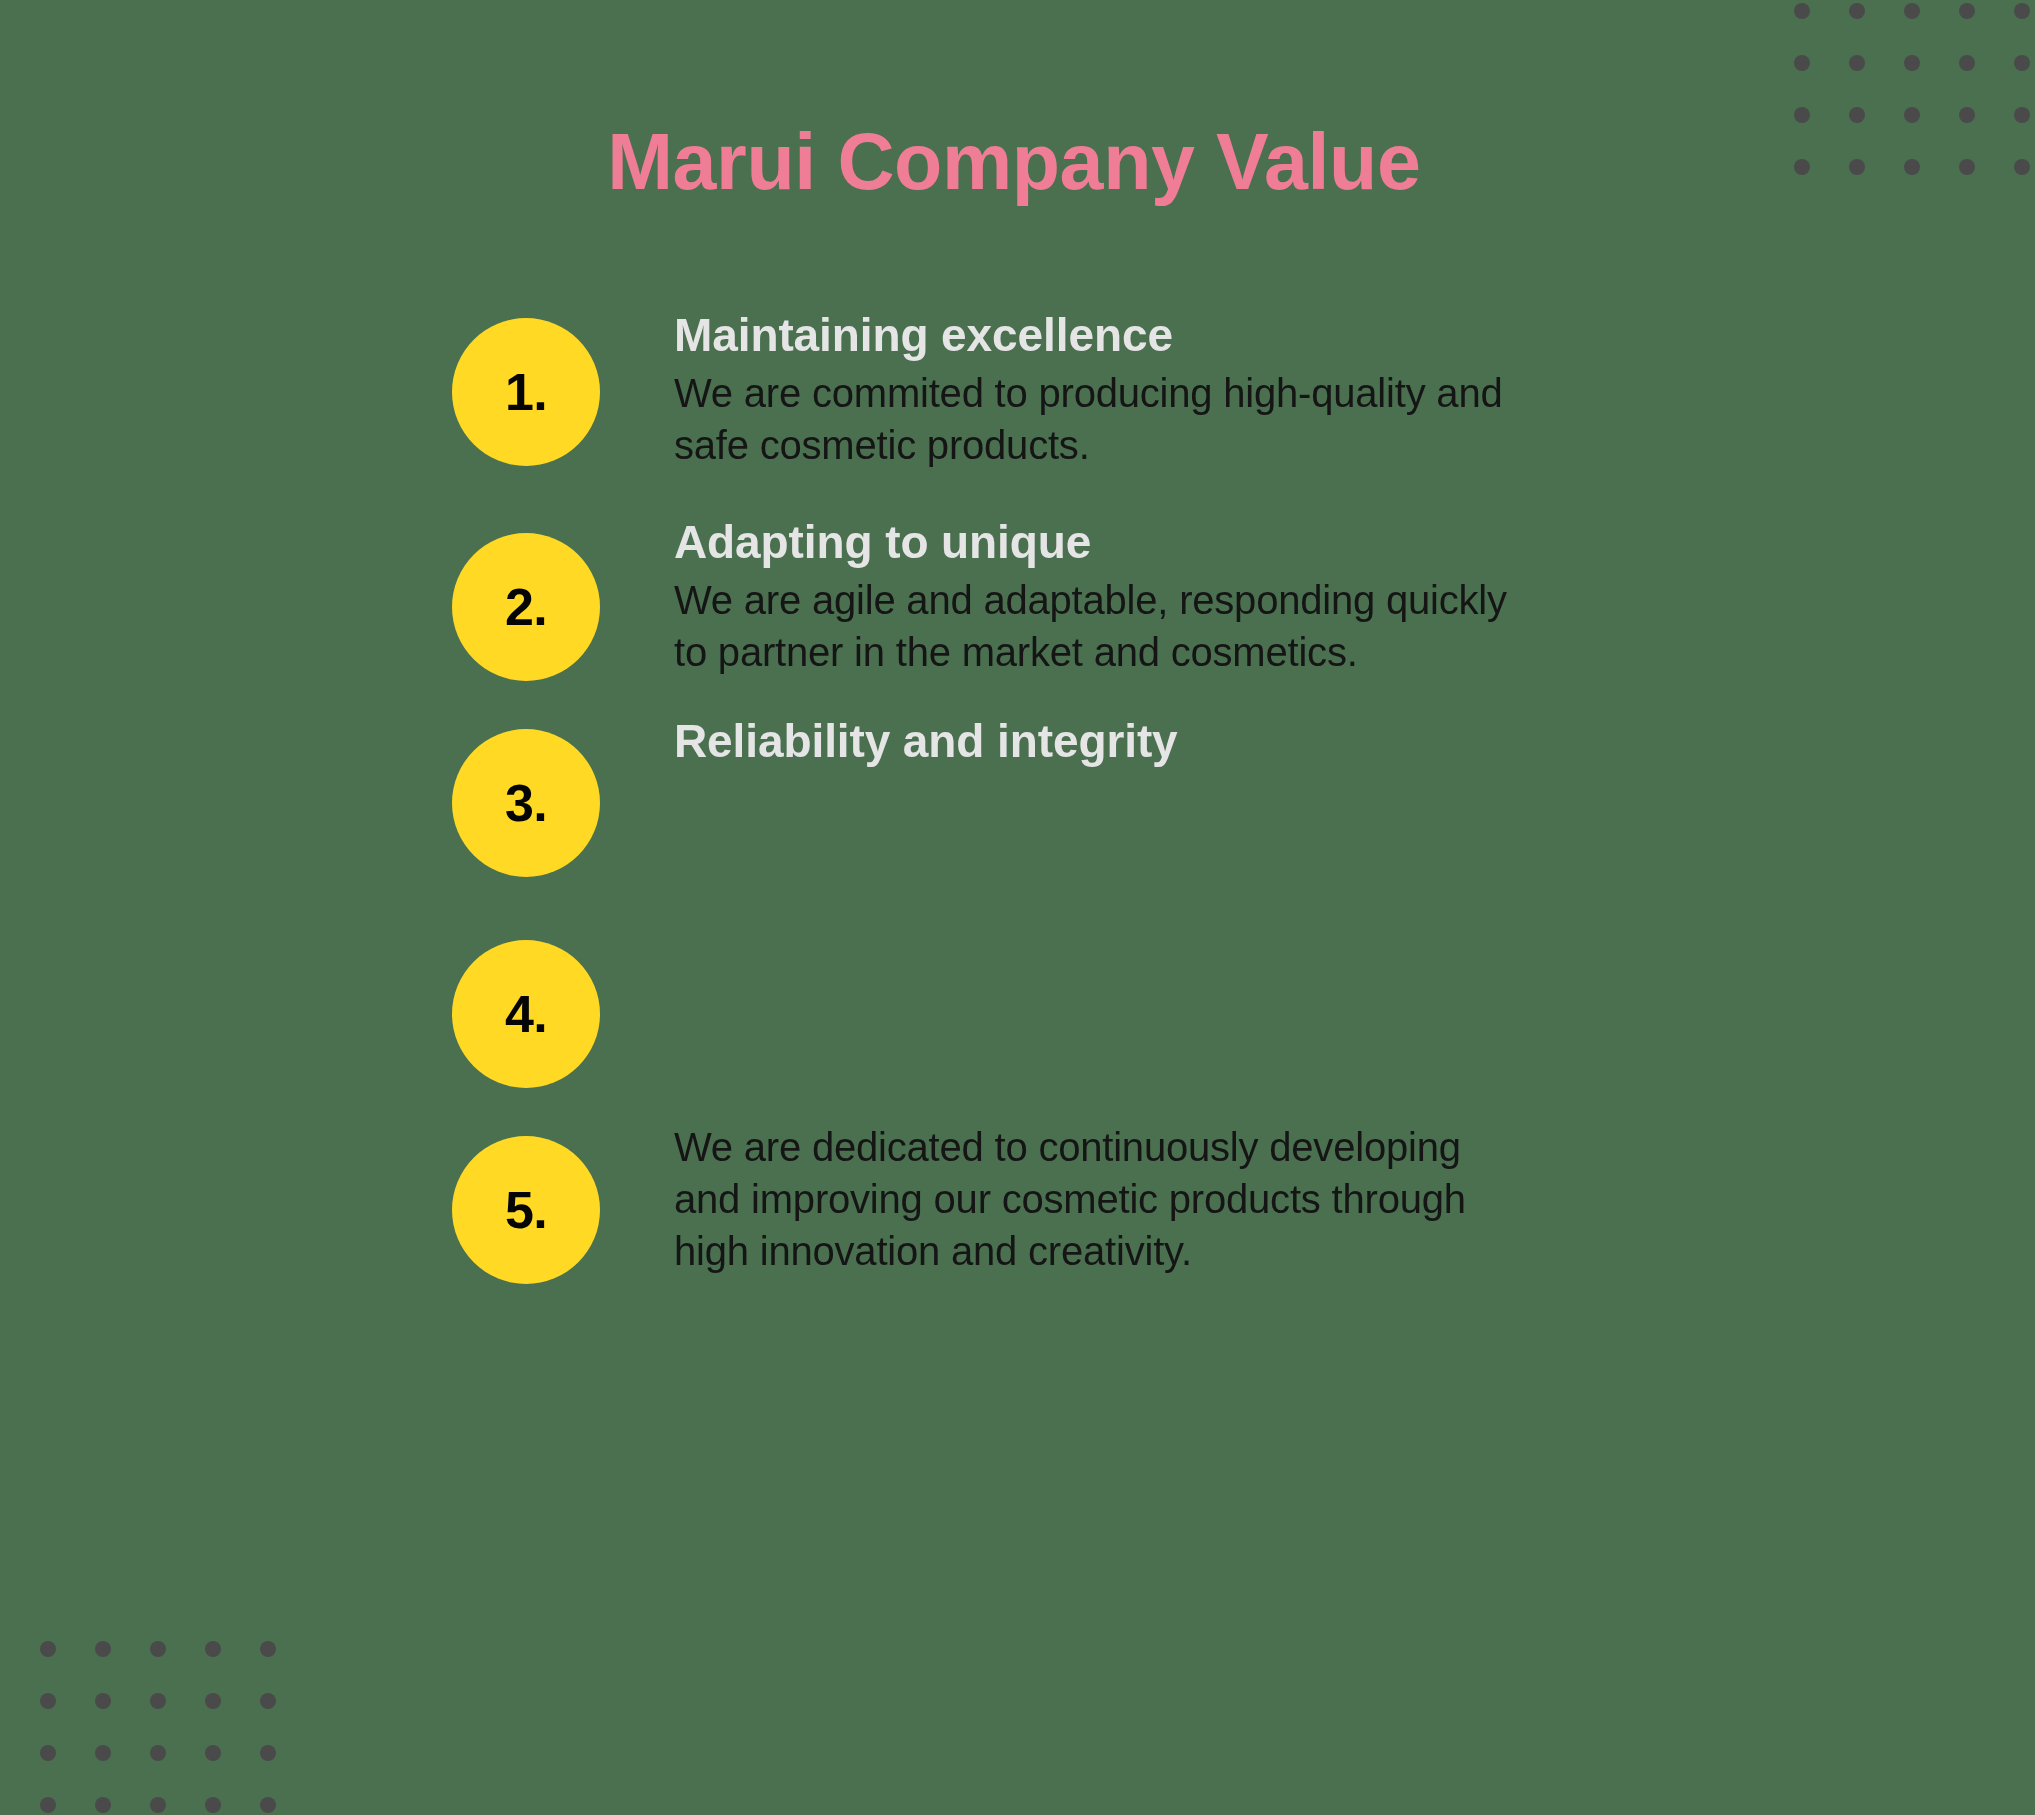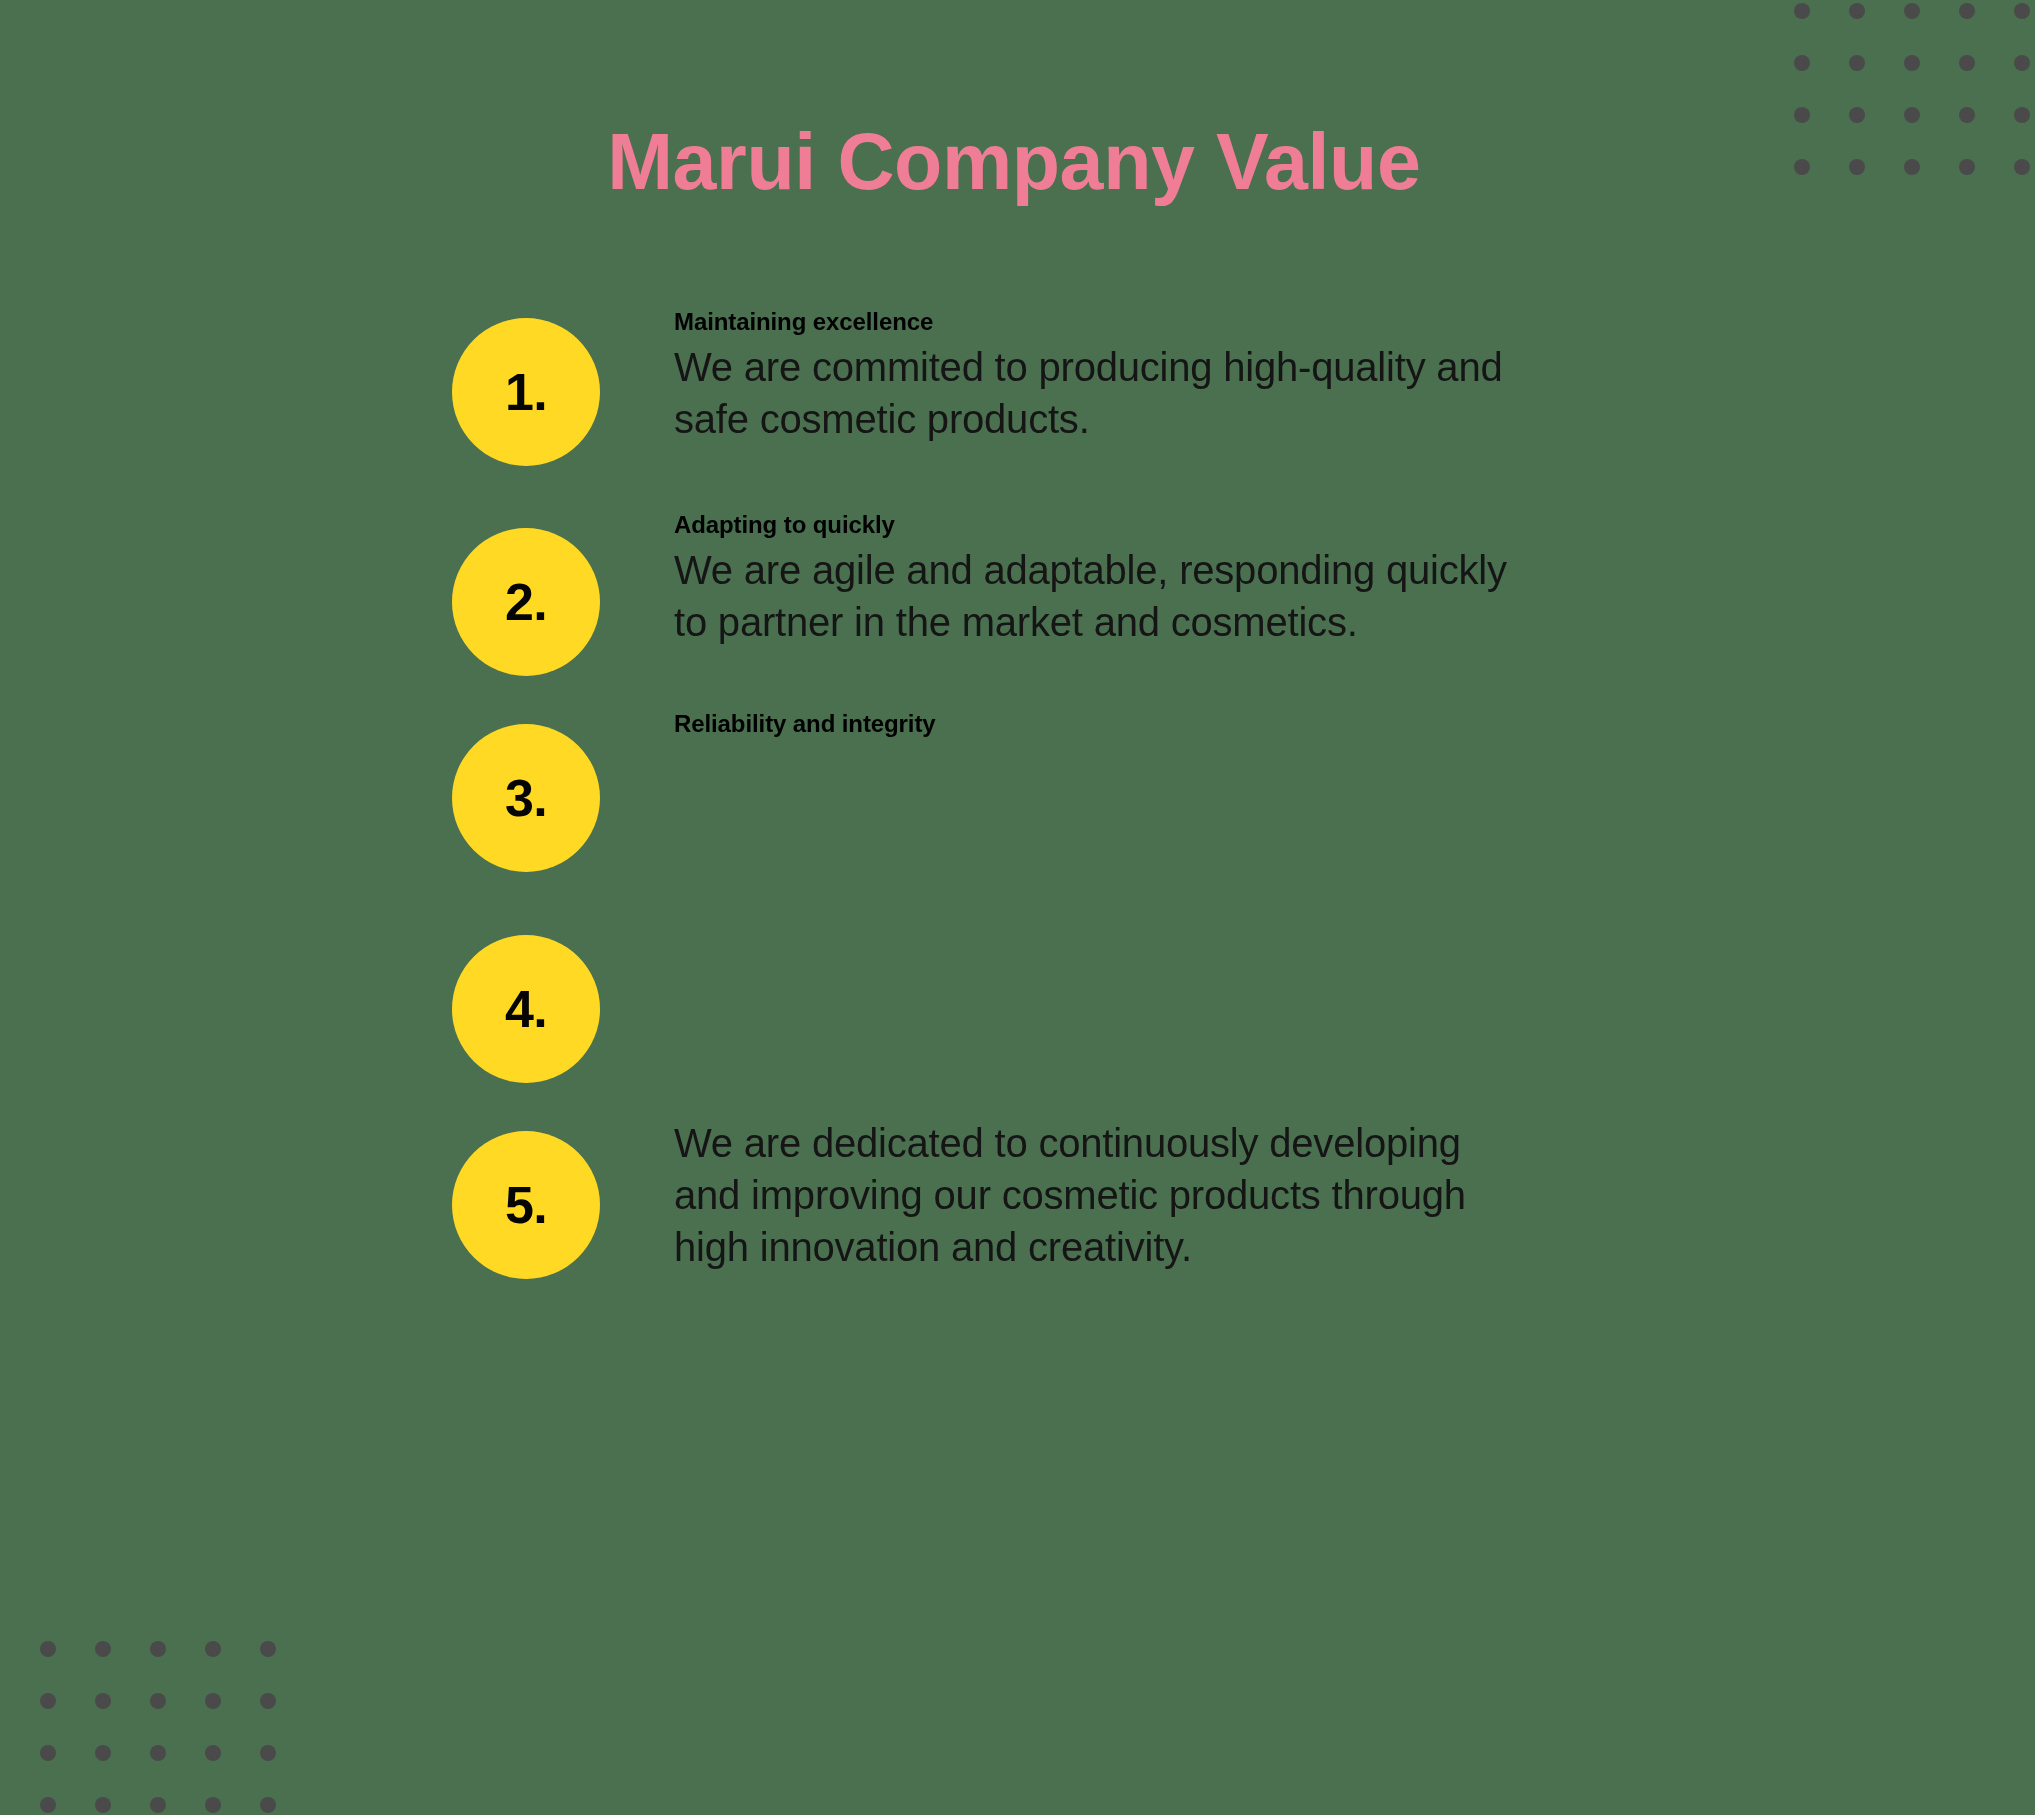--- a/index.html
+++ b/index.html
@@ -88,23 +88,23 @@
   }
 
   .item-body {
     flex: 1 1 auto;
     padding-left: 74px;
     padding-top: 2.9px;
     min-width: 0;
   }
 
   .item-heading {
-    font-size: 24px;
+    font-size: 46px;
     font-weight: 700;
-    color: #000000;
+    color: #e5e5e5;
     line-height: 1.18;
     letter-spacing: -0.1px;
     margin: 0 0 4.4px 0;
   }
 
   .item-text {
     font-size: 40px;
     font-weight: 400;
     color: #151515;
     line-height: 1.30;
@@ -187,21 +187,21 @@
       <div class="item-text">We are commited to producing high-quality and
 safe cosmetic products.</div>
     </div>
   </div>
 
   <div class="value-item i2">
     <div class="badge">
       <span>2.</span>
     </div>
     <div class="item-body">
-      <div class="item-heading">Adapting to quickly</div>
+      <div class="item-heading">Adapting to unique</div>
       <div class="item-text">We are agile and adaptable, responding quickly
 to partner in the market and cosmetics.</div>
     </div>
   </div>
 
   <div class="value-item i3">
     <div class="badge">
       <span>3.</span>
     </div>
     <div class="item-body">

